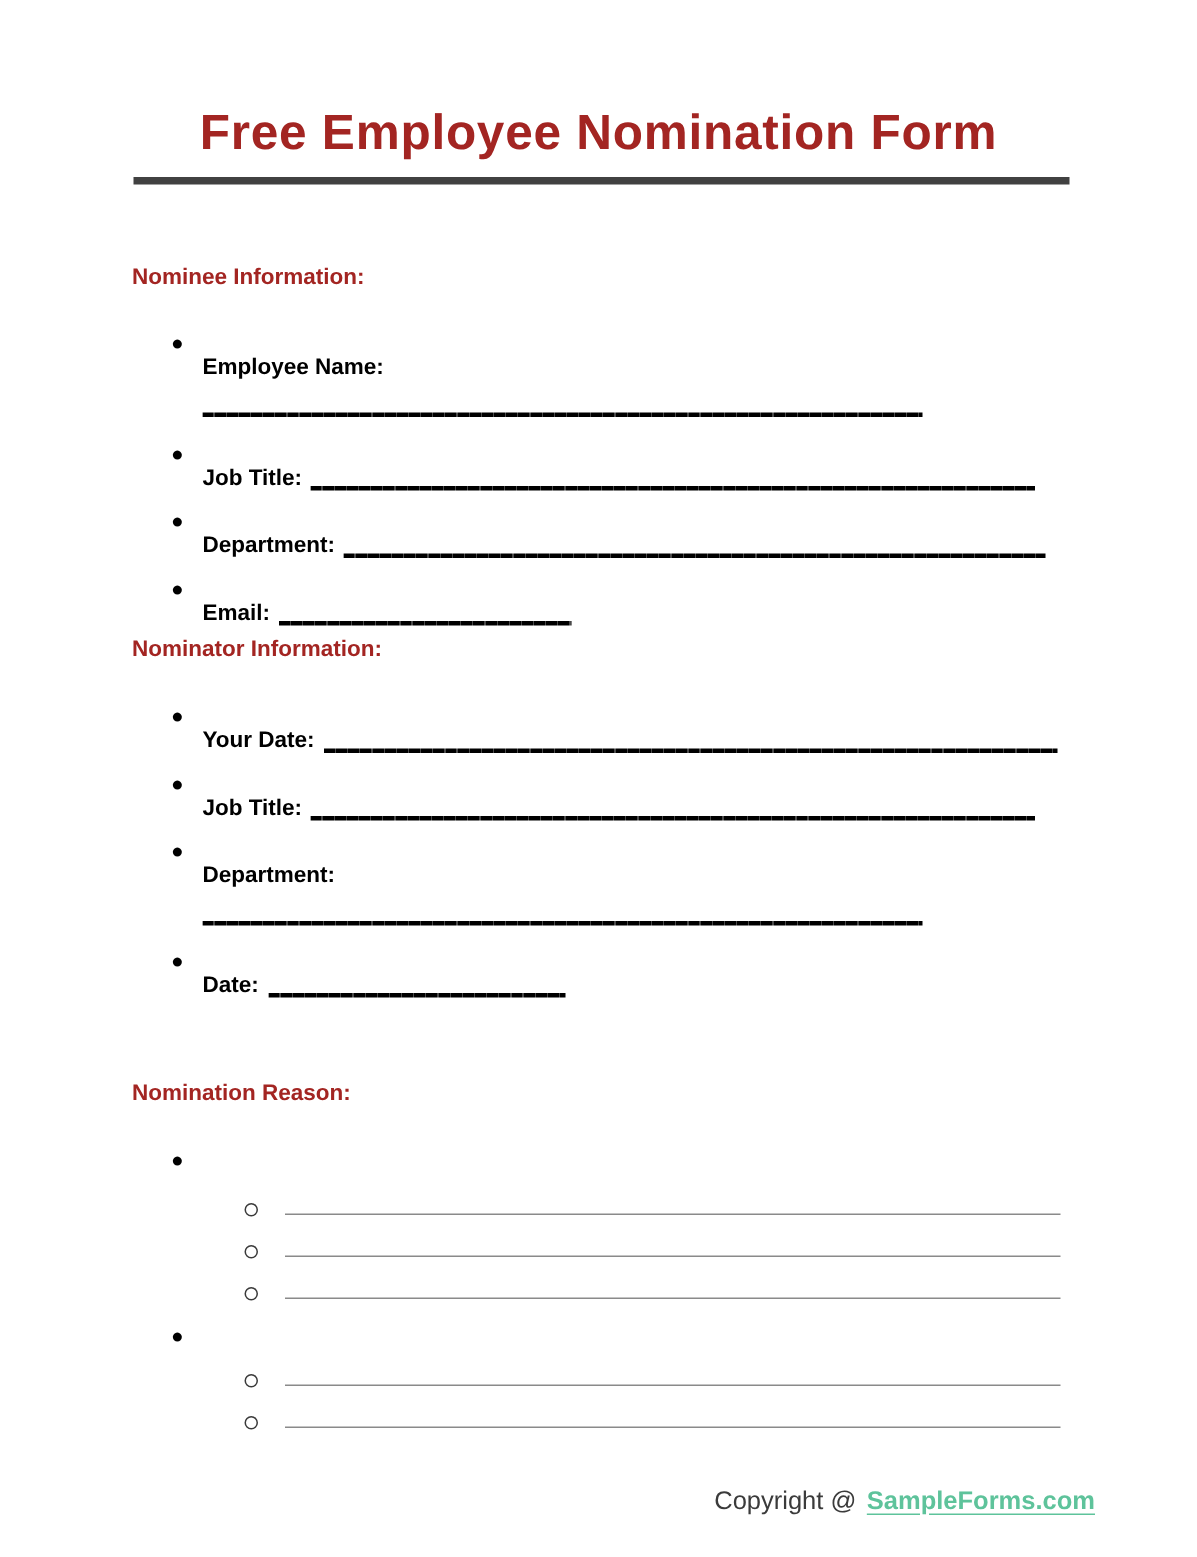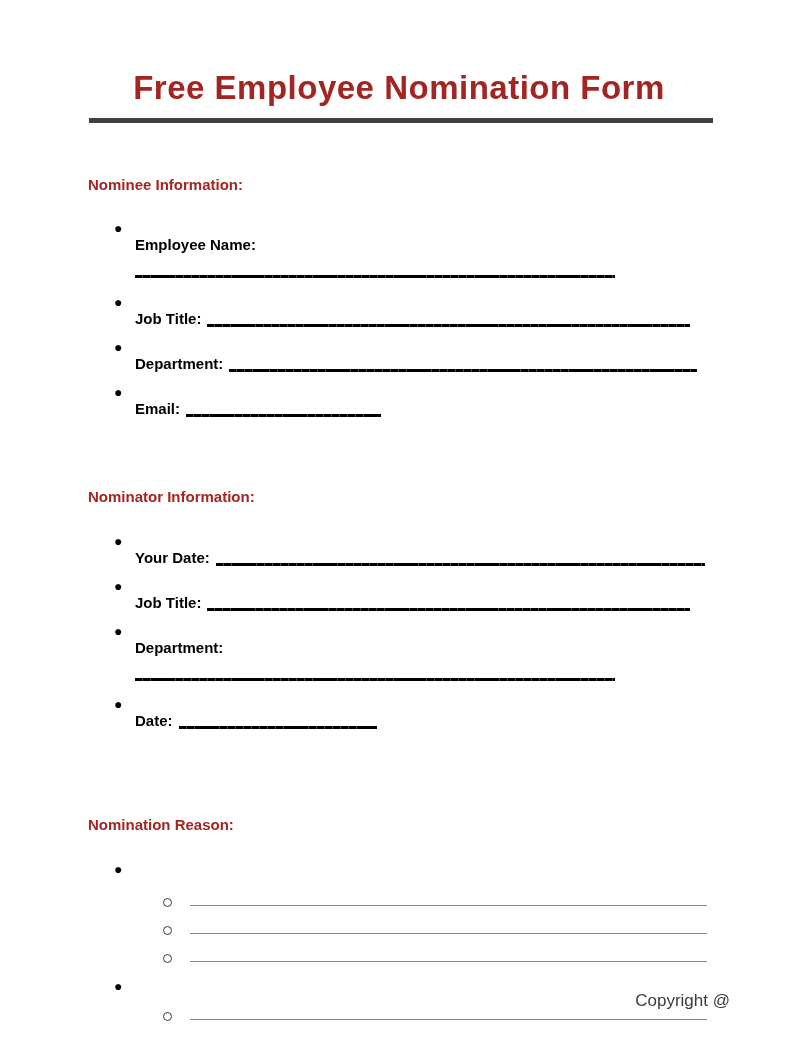--- a/index.html
+++ b/index.html
@@ -27,22 +27,22 @@
     margin:10px 0 0 89px;width:624px;height:5px;
     background:var(--divider-gray);
   }
 
   
   .sec-h{
     margin:0 0 0 88px;font-size:15px;line-height:20px;font-weight:bold;
     color:var(--accent-red);
   }
   .sec-h.s1{margin-top:52px;}
-  .sec-h.s2{margin-top:64px;}
-  .sec-h.s3{margin-top:80px;}
+  .sec-h.s2{}
+  .sec-h.s3{margin-top:48px;}
 
   
   .b-row{
     display:flex;align-items:flex-start;
     margin-left:88px;padding-left:26px;
     font-size:15px;line-height:29px;font-weight:bold;
   }
   .b-row .dot{width:21px;flex:none;font-size:14px;}
   .b-row .lbl{white-space:nowrap;flex:none;margin-top:16px;}
   .b-row .lbl.wrap{white-space:normal;max-width:545px;line-height:30px;}
@@ -194,15 +194,16 @@
       <span class="a-line"></span>
     </div>
     <div class="sub-row">
       <span class="circle"></span>
       <span class="a-line"></span>
     </div>
   </section>
 
   <div class="footer">
     <span class="c">Copyright @</span>
+    <a class="brand">SampleForms.com</a>
   </div>
 
 </div>
 
 </body></html>

